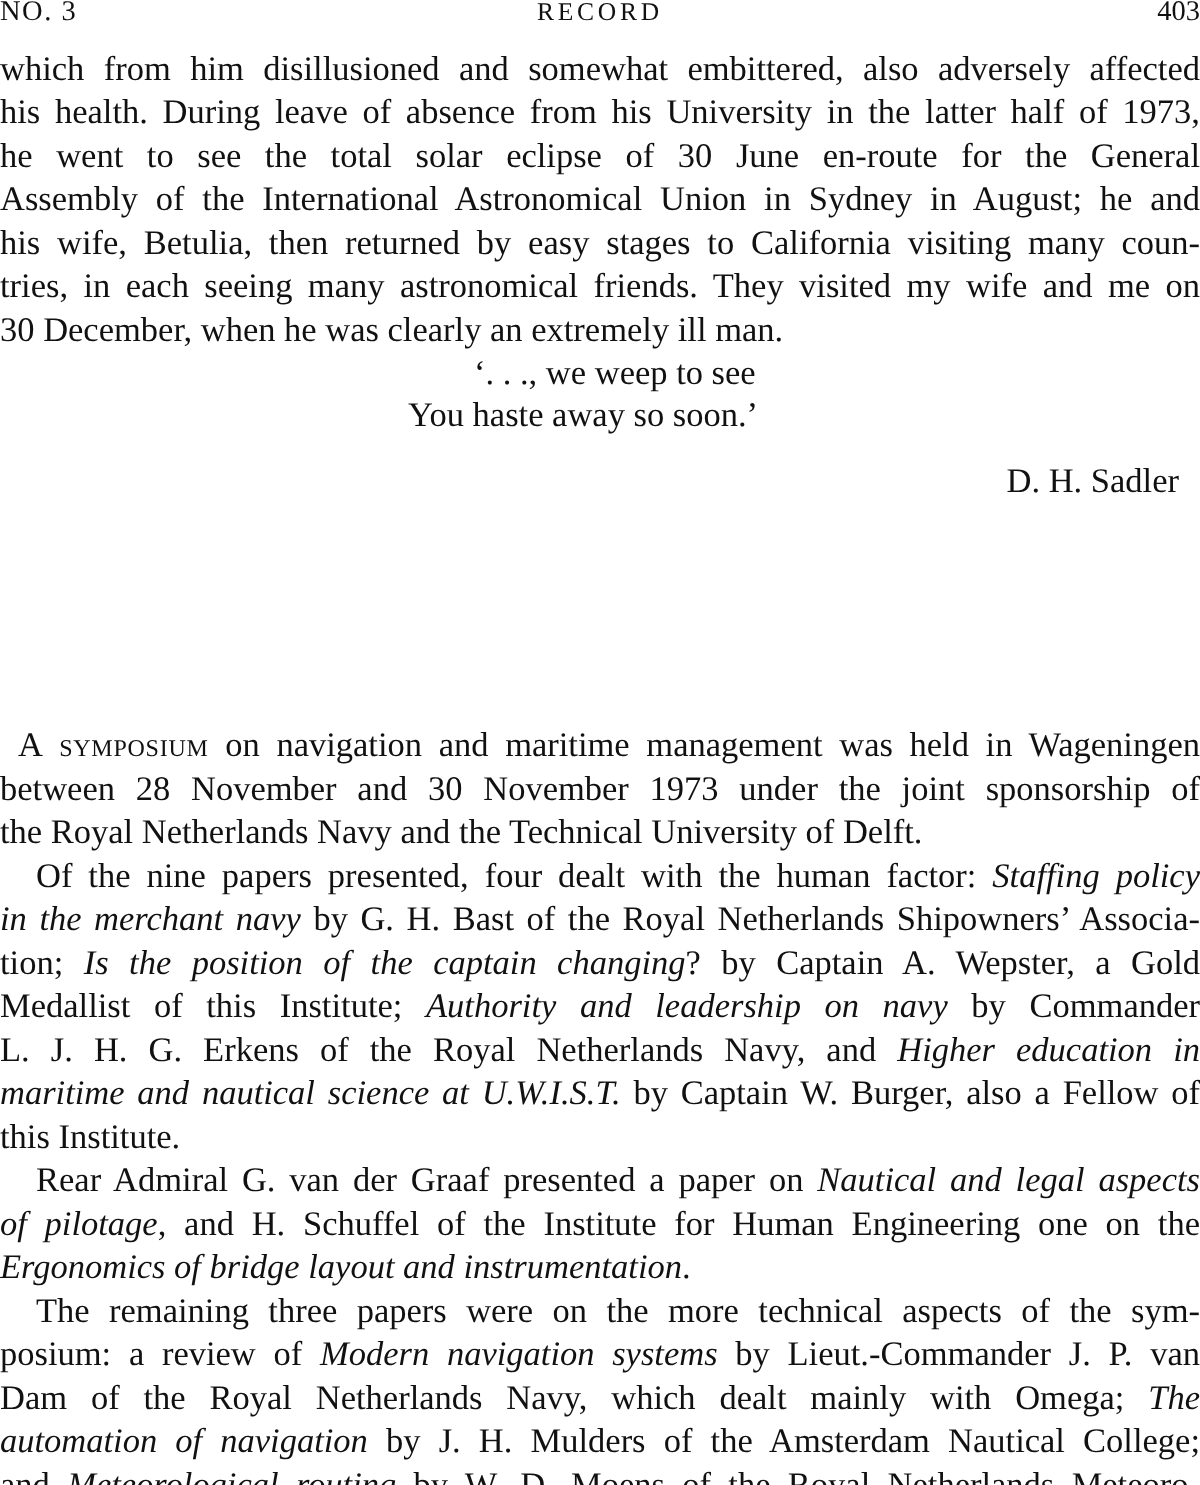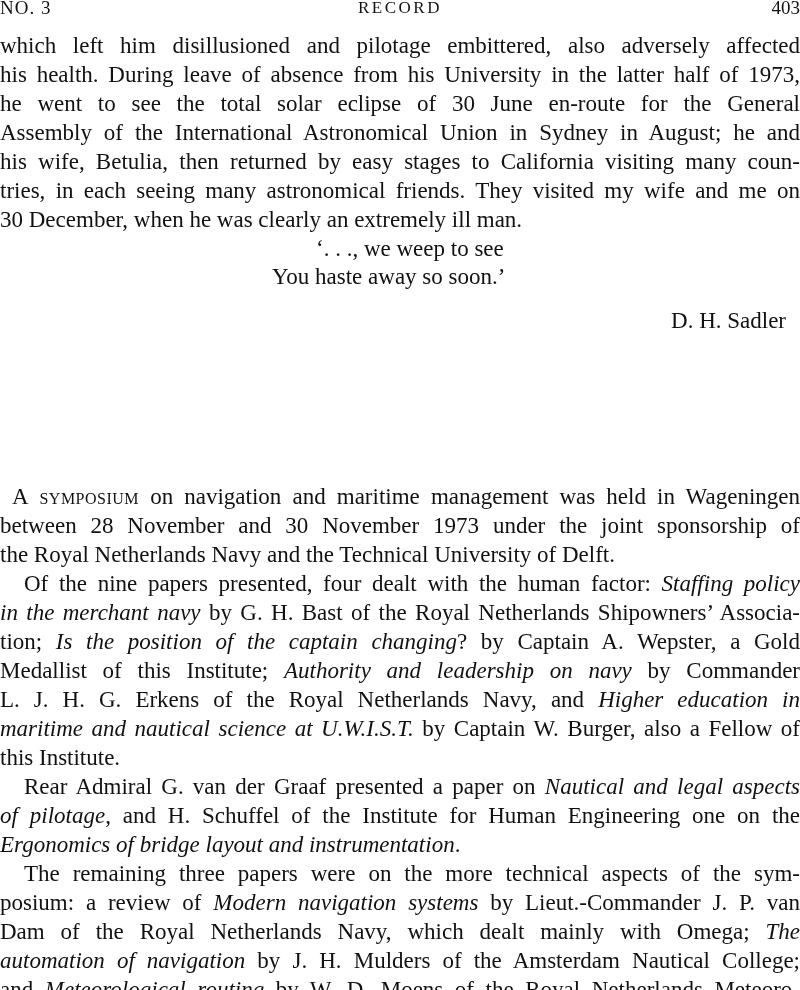--- a/index.html
+++ b/index.html
@@ -41,21 +41,21 @@
 
 <div class="page">
 
   <div class="running-head">
     <span class="rh-left">NO. 3</span>
     <span class="rh-center">RECORD</span>
     <span class="rh-right">403</span>
   </div>
 
   <div class="lines">
-    <div class="line" style="top:31px">which left him disillusioned and pilotage embittered, also adversely affected</div>
+    <div class="line" style="top:31px">which from him disillusioned and somewhat embittered, also adversely affected</div>
     <div class="line" style="top:60px">his health. During leave of absence from his University in the latter half of 1973,</div>
     <div class="line" style="top:89px">he went to see the total solar eclipse of 30 June en-route for the General</div>
     <div class="line" style="top:118px">Assembly of the International Astronomical Union in Sydney in August; he and</div>
     <div class="line" style="top:147px">his wife, Betulia, then returned by easy stages to California visiting many coun-</div>
     <div class="line" style="top:176px">tries, in each seeing many astronomical friends. They visited my wife and me on</div>
     <div class="line last" style="top:205px">30 December, when he was clearly an extremely ill man.</div>
     <div class="line quote1" style="top:234px">‘. . ., we weep to see</div>
     <div class="line quote2" style="top:262px">You haste away so soon.’</div>
     <div class="line right" style="top:306px">D. H. Sadler</div>
   </div>

